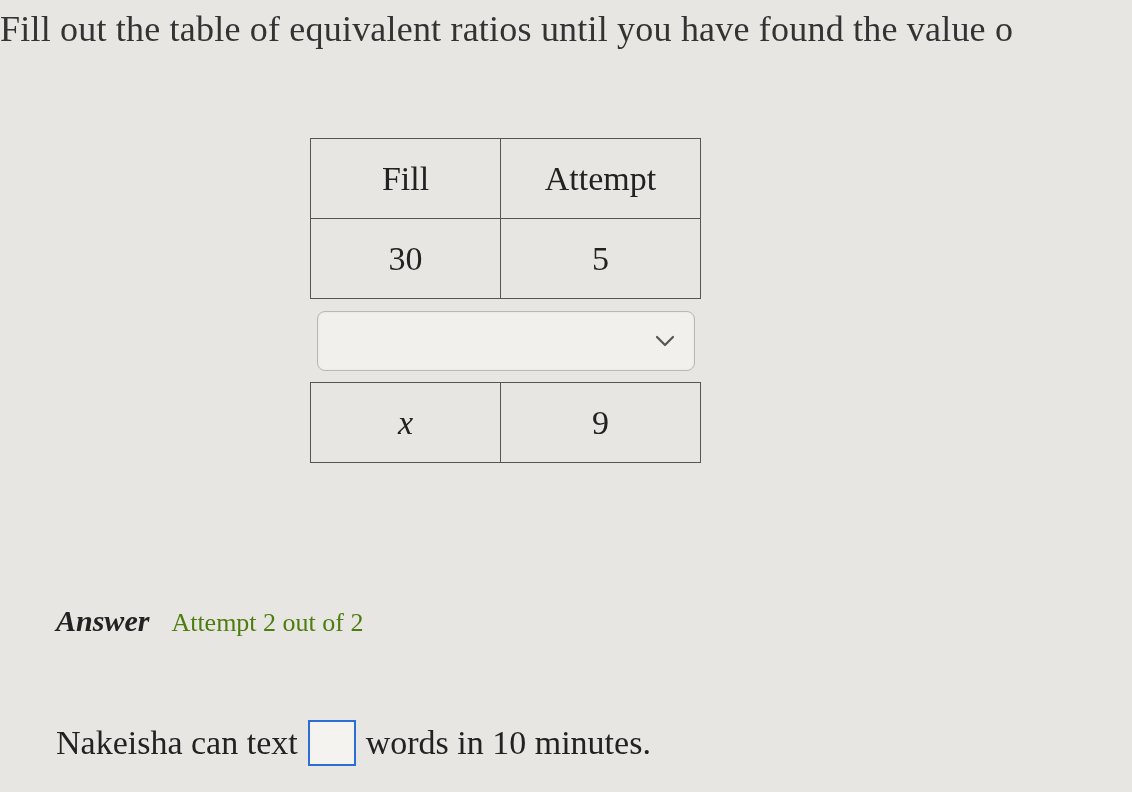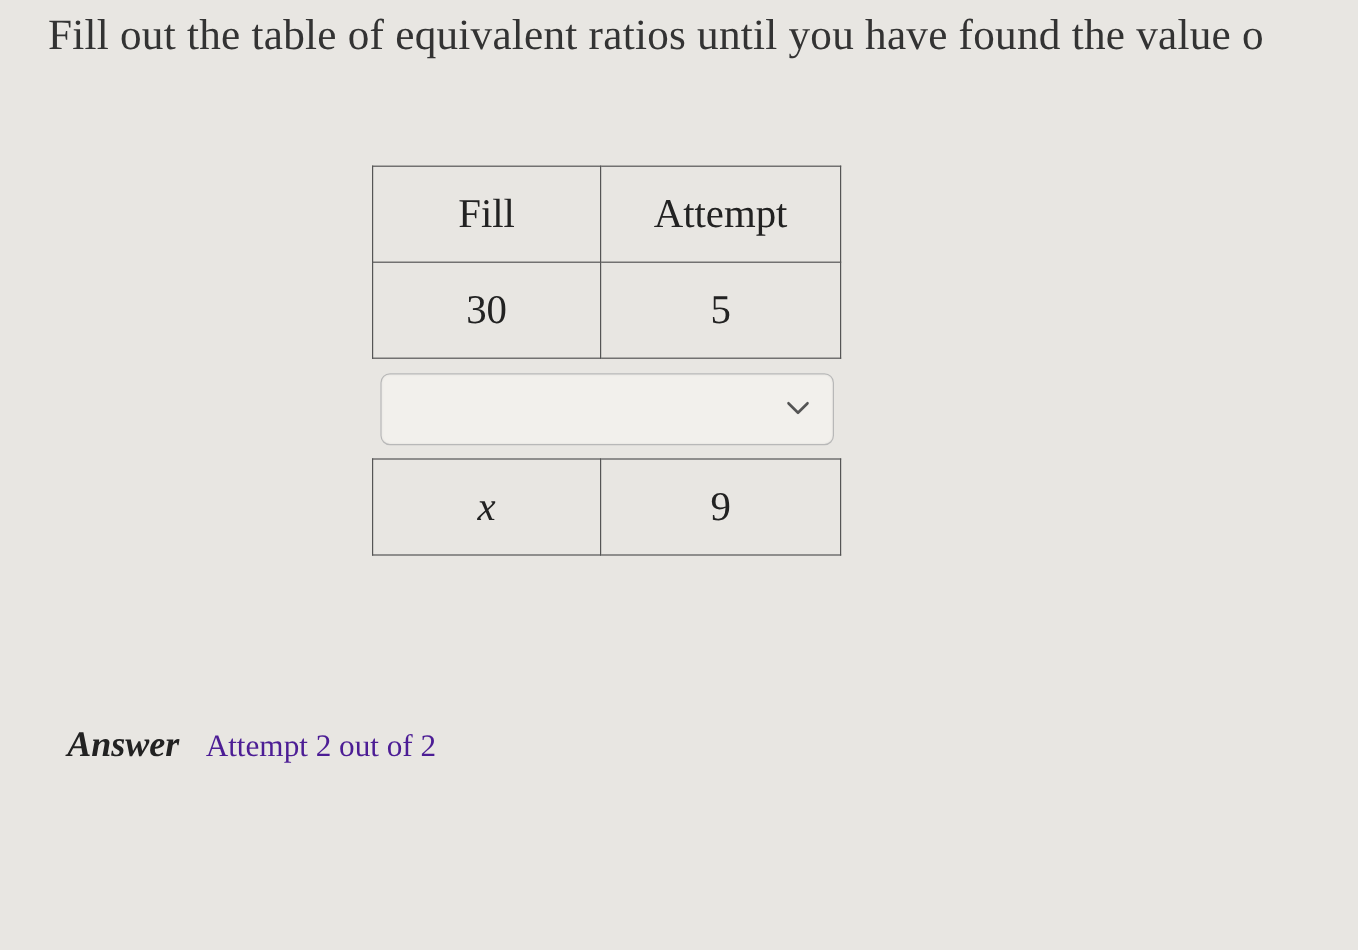--- a/index.html
+++ b/index.html
@@ -21,21 +21,20 @@
   }
   .instruction {
     position: absolute;
     top: 8px;
     left: 0;
     right: 0;
     font-size: 36px;
     color: #333;
     white-space: nowrap;
     letter-spacing: 0.2px;
-    padding-left: 40px;
   }
   .ratio-table {
     position: absolute;
     top: 138px;
     left: 310px;
     border-collapse: collapse;
     background: transparent;
   }
   .ratio-table th, .ratio-table td {
     border: 1.5px solid #555;
@@ -84,21 +83,21 @@
     left: 56px;
   }
   .answer-label {
     font-weight: 700;
     font-size: 30px;
     color: #222;
     font-style: italic;
   }
   .attempt-label {
     font-size: 26px;
-    color: #4c1d95;
+    color: #4d7c0f;
     margin-left: 18px;
   }
   .sentence {
     position: absolute;
     top: 720px;
     left: 56px;
     font-size: 34px;
     color: #222;
     display: flex;
     align-items: center;
@@ -150,14 +149,19 @@
       <td class="col-minutes">9</td>
     </tr>
   </tbody>
     </table>
 
   <div class="answer-section">
     <span class="answer-label">Answer</span>
     <span class="attempt-label">Attempt 2 out of 2</span>
   </div>
 
+  <div class="sentence">
+    <span>Nakeisha can text</span>
+    <input class="answer-input" type="text" value="" style="">
+    <span>words in 10 minutes.</span>
+  </div>
 
 </div>
 
 </body></html>

